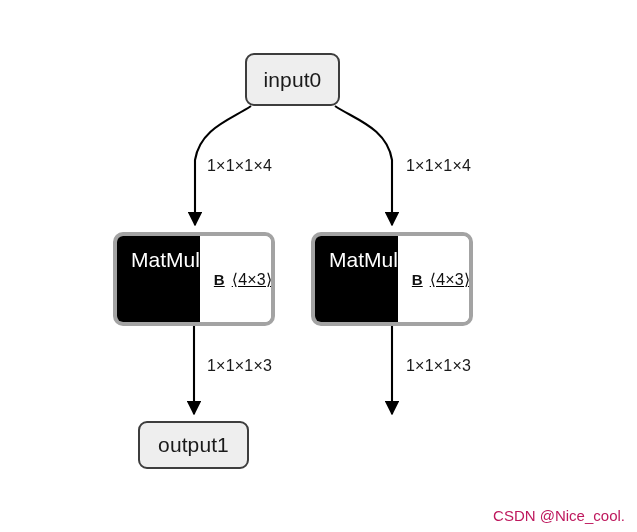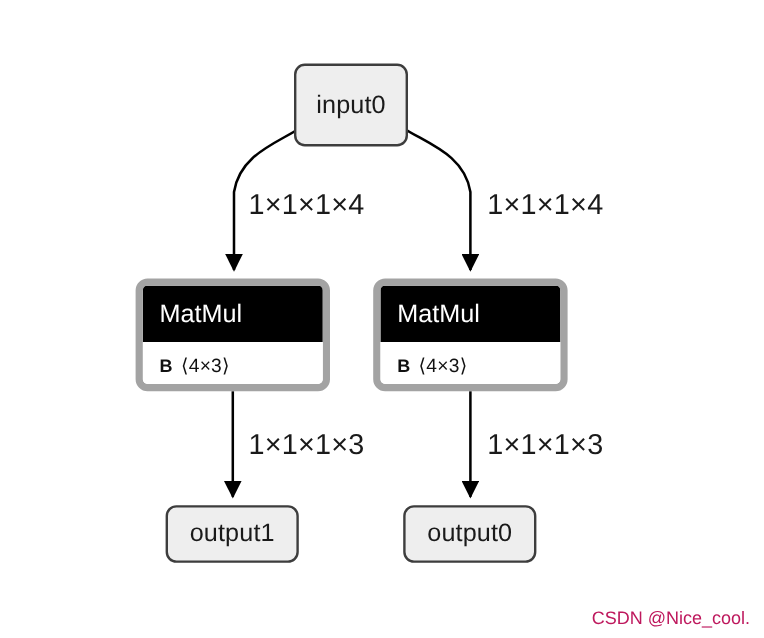--- a/index.html
+++ b/index.html
@@ -40,26 +40,27 @@
     color: #1a1a1a;
     font-size: 21px;
     font-family: "Liberation Sans", sans-serif;
     letter-spacing: 0.1px;
   }
 
   
   .op-node {
     position: absolute;
     box-sizing: border-box;
-    border: 6px solid #a3a3a3;
+    border: 4px solid #a3a3a3;
     border-radius: 10px;
     background: #ffffff;
     overflow: hidden;
     display: flex;
-    flex-direction: column;
+    flex-direction: row;
+    text-decoration: underline;
   }
   .op-header {
     background: #000000;
     color: #ffffff;
     font-size: 21px;
     line-height: 1;
     padding: 13px 0 13px 14px;
     font-family: "Liberation Sans", sans-serif;
   }
   .op-body {
@@ -78,21 +79,21 @@
     font-size: 15px;
   }
   .op-body .pshape {
     font-size: 16px;
     letter-spacing: 0.2px;
   }
 
   
   .edge-label {
     position: absolute;
-    font-size: 24px;
+    font-size: 16px;
     color: #1a1a1a;
     font-family: "Liberation Sans", sans-serif;
     white-space: nowrap;
     letter-spacing: 0.2px;
   }
 
   
   .watermark {
     position: absolute;
     right: 12px;
@@ -117,21 +118,21 @@
 
     <path d="M 251 106 C 232 119 200 128 195 160 L 195 225" fill="none" stroke="#000000" stroke-width="2.1" marker-end="url(#arrow)"></path>
 
     <path d="M 335 106 C 354 119 387 128 392 160 L 392 225" fill="none" stroke="#000000" stroke-width="2.1" marker-end="url(#arrow)"></path>
 
     <path d="M 194 326 L 194 414" fill="none" stroke="#000000" stroke-width="2.1" marker-end="url(#arrow)"></path>
 
     <path d="M 392 326 L 392 414" fill="none" stroke="#000000" stroke-width="2.1" marker-end="url(#arrow)"></path>
   </svg>
 
-  <div class="io-node" style="left:245px; top:53px; width:95px; height:69px;">
+  <div class="io-node" style="left:245px; top:53px; width:95px; height:53px;">
     <span>input0</span>
   </div>
 
   <div class="op-node" style="left:113px; top:232px; width:162px; height:94px;">
     <div class="op-header">MatMul</div>
     <div class="op-body">
       <span class="pname">B</span>
       <span class="pshape">⟨4×3⟩</span>
     </div>
   </div>
@@ -141,23 +142,20 @@
     <div class="op-body">
       <span class="pname">B</span>
       <span class="pshape">⟨4×3⟩</span>
     </div>
   </div>
 
   <div class="io-node" style="left:138px; top:421px; width:111px; height:48px;">
     <span>output1</span>
   </div>
 
-  <div class="io-node" style="left:336px; top:421px; width:111px; height:48px;">
-    <span>output0</span>
-  </div>
 
   <div class="edge-label" style="left:207px; top:157px;">1×1×1×4</div>
 
   <div class="edge-label" style="left:406px; top:157px;">1×1×1×4</div>
 
   <div class="edge-label" style="left:207px; top:357px;">1×1×1×3</div>
 
   <div class="edge-label" style="left:406px; top:357px;">1×1×1×3</div>
 
   <div class="watermark">CSDN @Nice_cool.</div>

